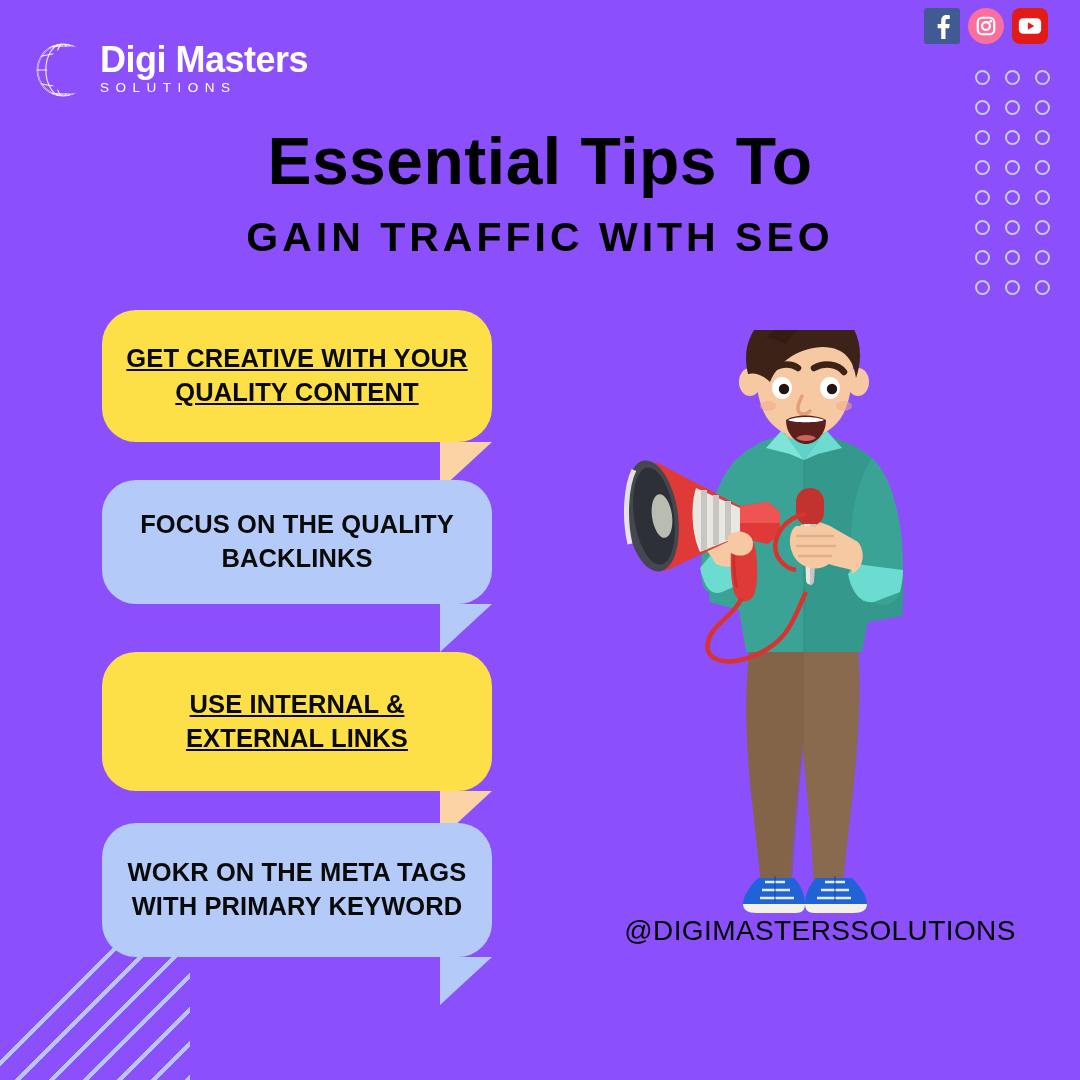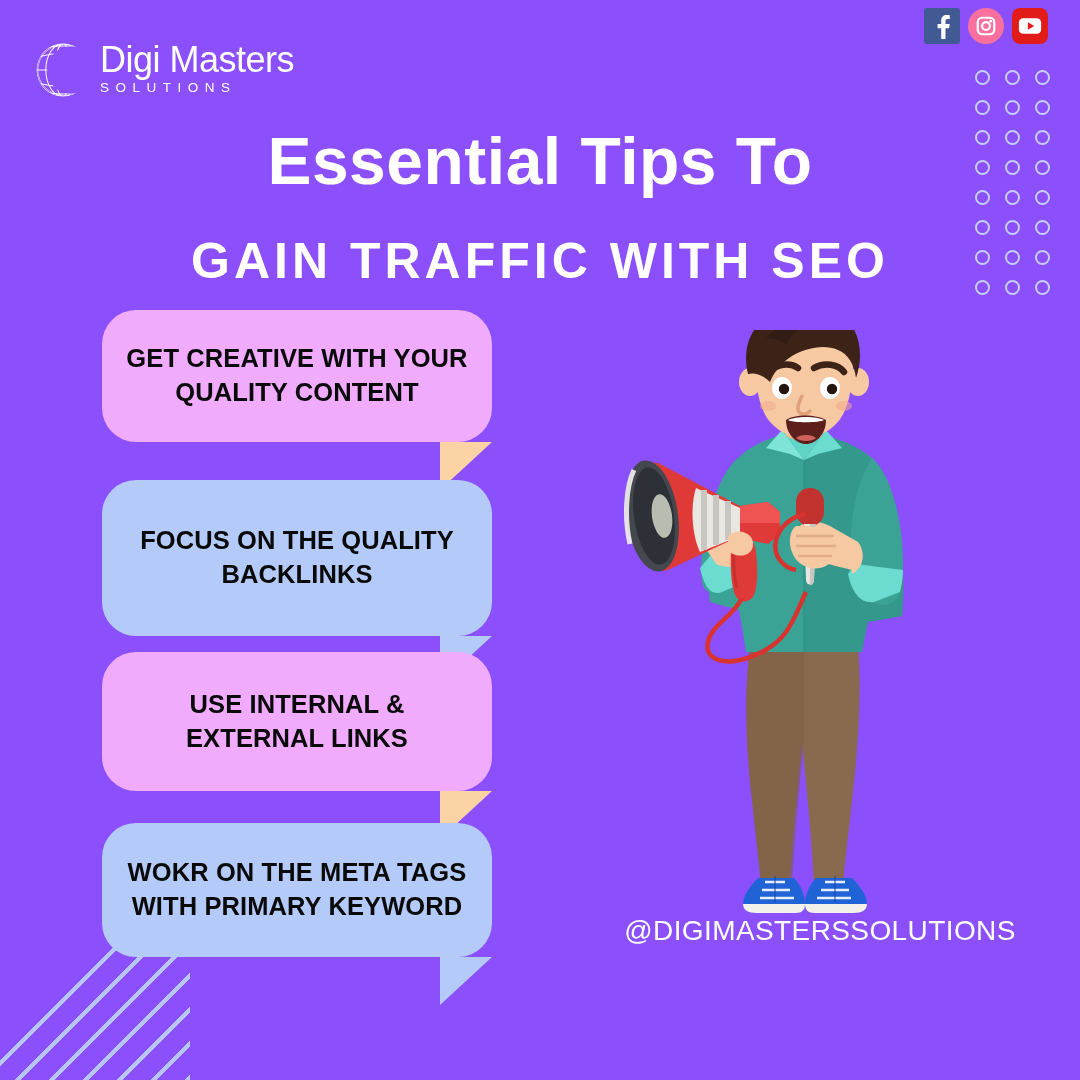--- a/index.html
+++ b/index.html
@@ -59,21 +59,21 @@
     top: 37px;
     display: flex;
     align-items: center;
     gap: 4px;
   }
   .logo-globe { width: 66px; height: 66px; flex: none; }
   .logo-text { line-height: 1; padding-bottom: 3px; }
   .logo-name {
     color: #ffffff;
     font-size: 36px;
-    font-weight: normal;
+    font-weight: bold;
     letter-spacing: -0.5px;
     white-space: nowrap;
   }
   .logo-sub {
     color: #ffffff;
     font-size: 13.5px;
     letter-spacing: 6.5px;
     text-align: left;
     margin-top: 3px;
     padding-right: 2px;
@@ -99,34 +99,34 @@
   .s-ig { background: #f9709f; border-radius: 50%; }
   .s-yt { background: #e01b18; border-radius: 8px; }
 
   
   .headline {
     position: absolute;
     left: 0;
     right: 0;
     top: 128px;
     text-align: center;
-    color: #ffffff;
+    color: #000000;
   }
   .headline-main {
     font-size: 66px;
     font-weight: bold;
     letter-spacing: 0.5px;
     line-height: 1.02;
   }
   .headline-sub {
-    font-size: 50px;
+    font-size: 41px;
     font-weight: bold;
     letter-spacing: 4px;
     line-height: 1.2;
-    margin-top: 36px;
+    margin-top: 18px;
     padding: 0 116px;
   }
 
   
   .bubble {
     position: absolute;
     left: 102px;
     width: 390px;
     box-sizing: border-box;
     border-radius: 34px;
@@ -143,42 +143,42 @@
   }
   .bubble .tail {
     position: absolute;
     right: 0;
     top: 100%;
     width: 0;
     height: 0;
     border-style: solid;
     border-width: 0 0 48px 52px;
   }
-  .b-peach { background: #f0abfc; }
+  .b-peach { background: #fde047; text-decoration: underline; }
   .b-peach .tail { border-color: transparent transparent transparent #fbd3a4; }
   .b-blue { background: #b4cbf9; }
   .b-blue .tail { border-color: transparent transparent transparent #b4cbf9; }
 
   
   .illustration {
     position: absolute;
     left: 600px;
     top: 330px;
     width: 380px;
     height: 590px;
   }
 
   
   .handle {
     position: absolute;
     left: 600px;
     top: 915px;
     width: 440px;
     text-align: center;
-    color: #ffffff;
+    color: #000000;
     font-size: 28px;
     letter-spacing: 0.4px;
   }
 </style>
 </head>
 <body>
 
 <div id="canvas">
 
   <div class="hatch"></div>
@@ -260,21 +260,21 @@
   <div class="headline">
     <div class="headline-main">Essential Tips To</div>
     <div class="headline-sub">GAIN TRAFFIC WITH SEO</div>
   </div>
 
   <div class="bubble b-peach" style="top:310px;height:132px;">
     <span>GET CREATIVE WITH YOUR QUALITY CONTENT</span>
     <span class="tail"></span>
   </div>
 
-  <div class="bubble b-blue" style="top:480px;height:156px;">
+  <div class="bubble b-blue" style="top:480px;height:124px;">
     <span>FOCUS ON THE QUALITY BACKLINKS</span>
     <span class="tail"></span>
   </div>
 
   <div class="bubble b-peach" style="top:652px;height:139px;">
     <span>USE INTERNAL &amp; EXTERNAL LINKS</span>
     <span class="tail"></span>
   </div>
 
   <div class="bubble b-blue" style="top:823px;height:134px;">

